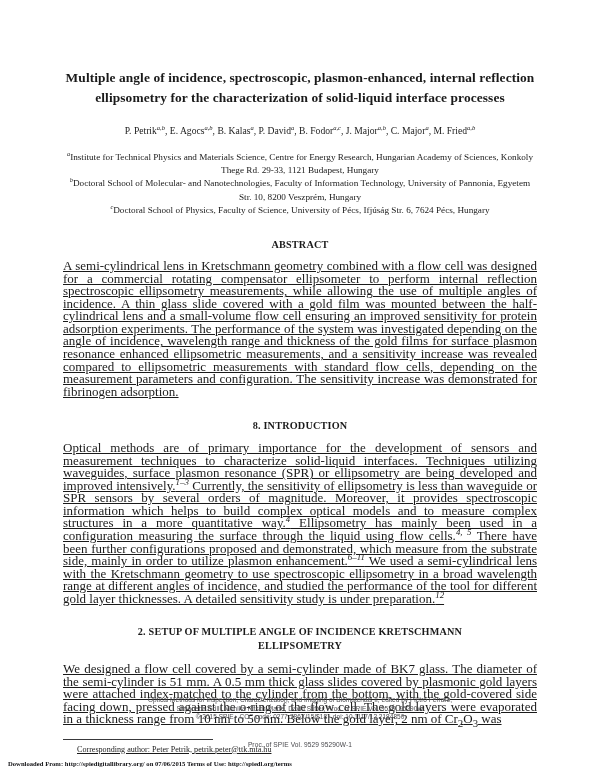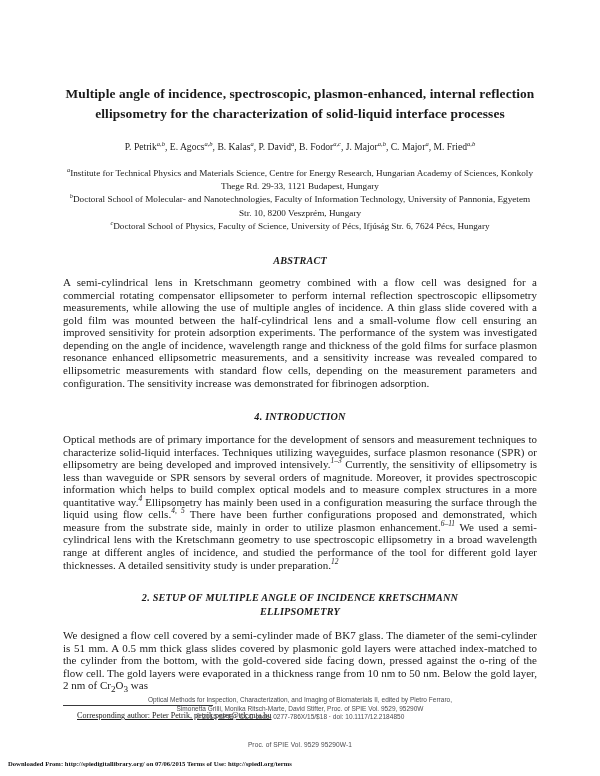--- a/index.html
+++ b/index.html
@@ -21,21 +21,21 @@
     position: absolute;
     left: 0; top: 0;
     width: 600px;
     height: 776px;
     box-sizing: border-box;
   }
 
   .content {
     position: absolute;
     left: 63px;
-    top: 16px;
+    top: 0;
     width: 474px;
   }
 
   
   .title {
     margin: 0;
     padding-top: 68px;
     font-size: 13.4px;
     line-height: 19.6px;
     font-weight: bold;
@@ -74,40 +74,40 @@
   }
 
   
   .heading {
     margin: 0;
     font-weight: bold;
     text-align: center;
     font-size: 10.2px;
     line-height: 14px;
     letter-spacing: 0.2px;
-    font-style: italic;
   }
   .heading-abstract {
     padding-top: 21px;
   }
   .heading-intro {
     padding-top: 21px;
   }
   .heading-setup {
     padding-top: 20px;
   }
 
   
   .para {
     margin: 0;
-    font-size: 11px;
+    font-size: 13px;
     line-height: 12.55px;
     text-align: justify;
     text-justify: inter-word;
     hyphens: none;
+    text-decoration: underline;
   }
   .abstract-body {
     padding-top: 8px;
   }
   .keywords {
     padding-top: 11px;
   }
   .keywords b {
     font-weight: bold;
   }
@@ -203,21 +203,21 @@
     <div class="affiliations">
       <p class="affil"><sup>a</sup><span>Institute for Technical Physics and Materials Science, Centre for Energy Research, Hungarian Academy of Sciences, Konkoly Thege Rd. 29-33, 1121 Budapest, Hungary</span></p>
       <p class="affil"><sup>b</sup><span>Doctoral School of Molecular- and Nanotechnologies, Faculty of Information Technology, University of Pannonia, Egyetem Str. 10, 8200 Veszprém, Hungary</span></p>
       <p class="affil"><sup>c</sup><span>Doctoral School of Physics, Faculty of Science, University of Pécs, Ifjúság Str. 6, 7624 Pécs, Hungary</span></p>
     </div>
 
     <h2 class="heading heading-abstract">ABSTRACT</h2>
     <p class="para abstract-body">A semi-cylindrical lens in Kretschmann geometry combined with a flow cell was designed for a commercial rotating compensator ellipsometer to perform internal reflection spectroscopic ellipsometry measurements, while allowing the use of multiple angles of incidence. A thin glass slide covered with a gold film was mounted between the half-cylindrical lens and a small-volume flow cell ensuring an improved sensitivity for protein adsorption experiments. The performance of the system was investigated depending on the angle of incidence, wavelength range and thickness of the gold films for surface plasmon resonance enhanced ellipsometric measurements, and a sensitivity increase was revealed compared to ellipsometric measurements with standard flow cells, depending on the measurement parameters and configuration. The sensitivity increase was demonstrated for fibrinogen adsorption.</p>
 
 
-    <h2 class="heading heading-intro">4. INTRODUCTION</h2>
+    <h2 class="heading heading-intro">8. INTRODUCTION</h2>
     <p class="para intro-body"><span>Optical methods are of primary importance for the development of sensors and measurement techniques to characterize solid-liquid interfaces. Techniques utilizing waveguides, surface plasmon resonance (SPR) or ellipsometry are being developed and improved intensively.</span><sup>1–3</sup><span> Currently, the sensitivity of ellipsometry is less than waveguide or SPR sensors by several orders of magnitude. Moreover, it provides spectroscopic information which helps to build complex optical models and to measure complex structures in a more quantitative way.</span><sup>4</sup><span> Ellipsometry has mainly been used in a configuration measuring the surface through the liquid using flow cells.</span><sup>4, 5</sup><span> There have been further configurations proposed and demonstrated, which measure from the substrate side, mainly in order to utilize plasmon enhancement.</span><sup>6–11</sup><span> We used a semi-cylindrical lens with the Kretschmann geometry to use spectroscopic ellipsometry in a broad wavelength range at different angles of incidence, and studied the performance of the tool for different gold layer thicknesses. A detailed sensitivity study is under preparation.</span><sup>12</sup></p>
 
     <h2 class="heading heading-setup">
       <span>2. SETUP OF MULTIPLE ANGLE OF INCIDENCE KRETSCHMANN</span><br>
       <span>ELLIPSOMETRY</span>
     </h2>
     <p class="para setup-body"><span>We designed a flow cell covered by a semi-cylinder made of BK7 glass. The diameter of the semi-cylinder is 51 mm. A 0.5 mm thick glass slides covered by plasmonic gold layers were attached index-matched to the cylinder from the bottom, with the gold-covered side facing down, pressed against the o-ring of the flow cell. The gold layers were evaporated in a thickness range from 10 nm to 50 nm. Below the gold layer, 2 nm of Cr</span><sub>2</sub><span>O</span><sub>3</sub><span> was</span></p>
 
     <div class="footnote-wrap">
       <div class="footnote-rule"></div>

